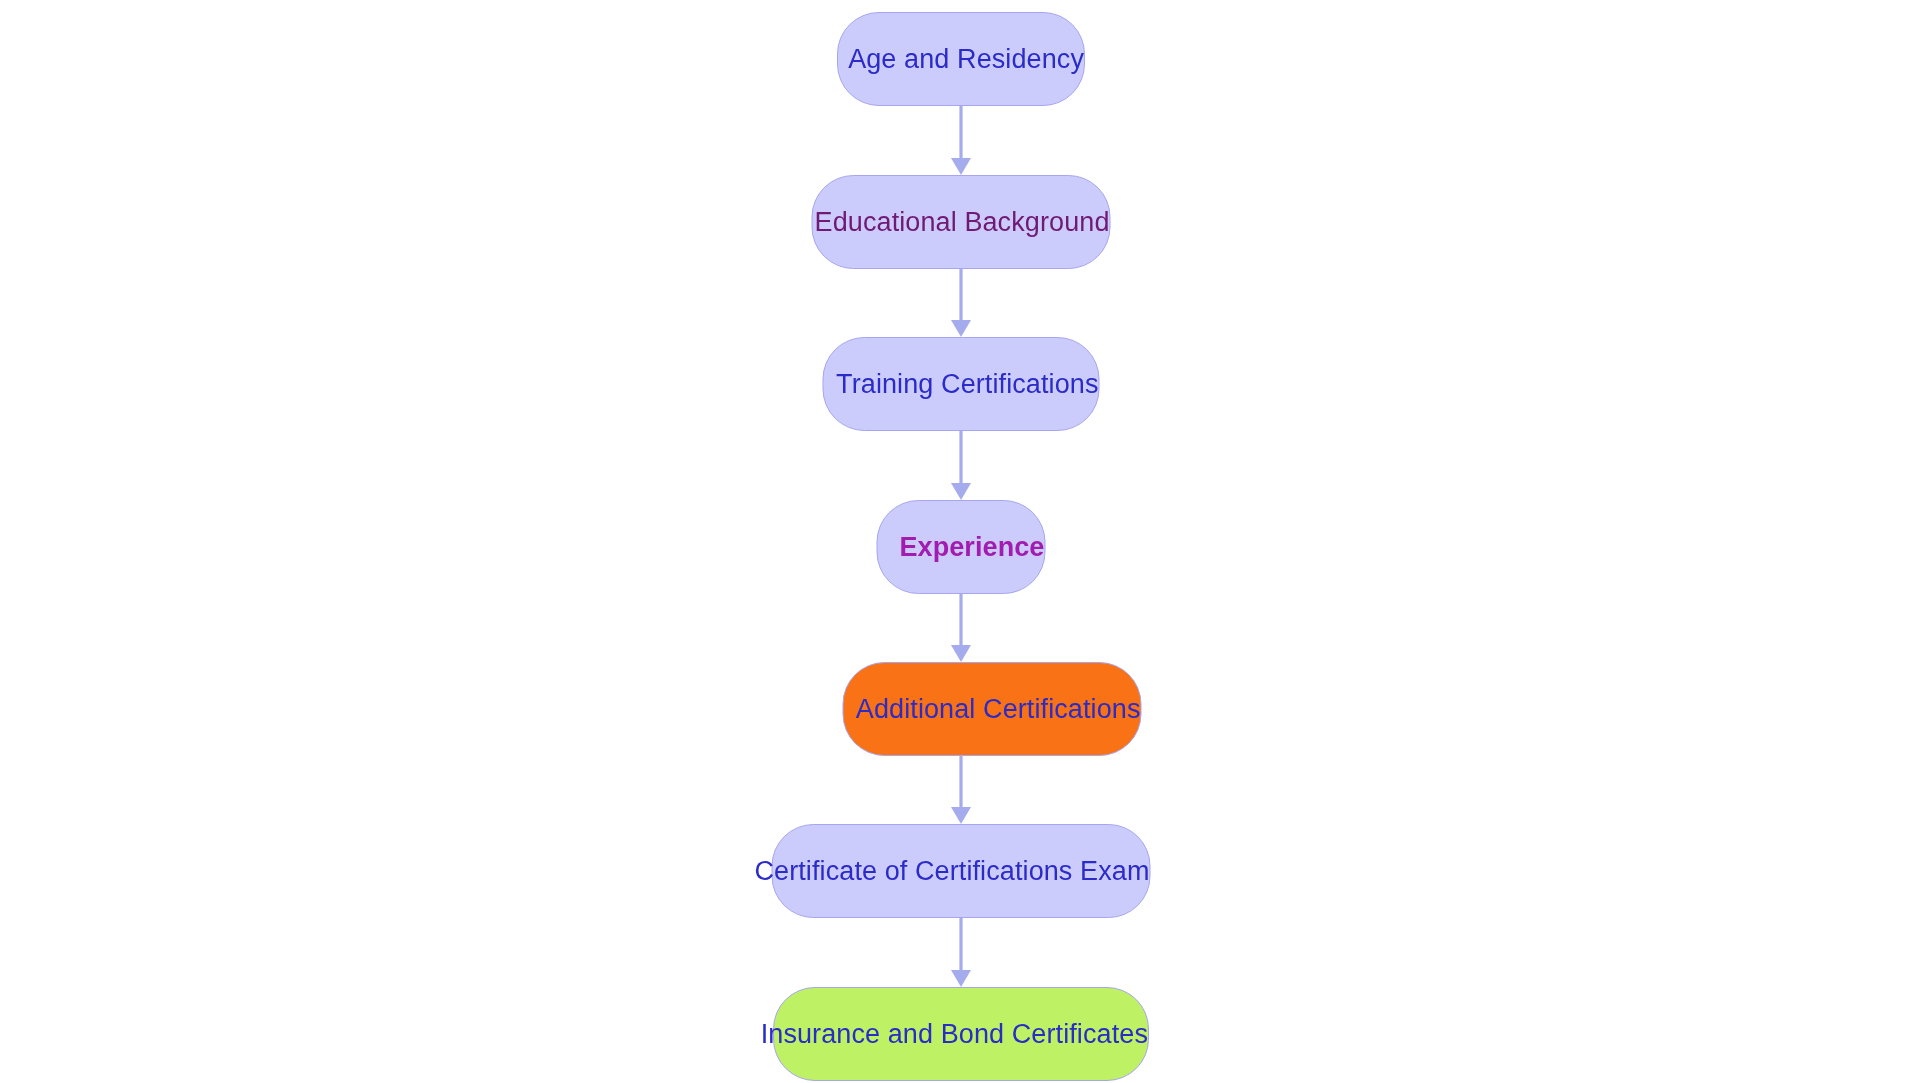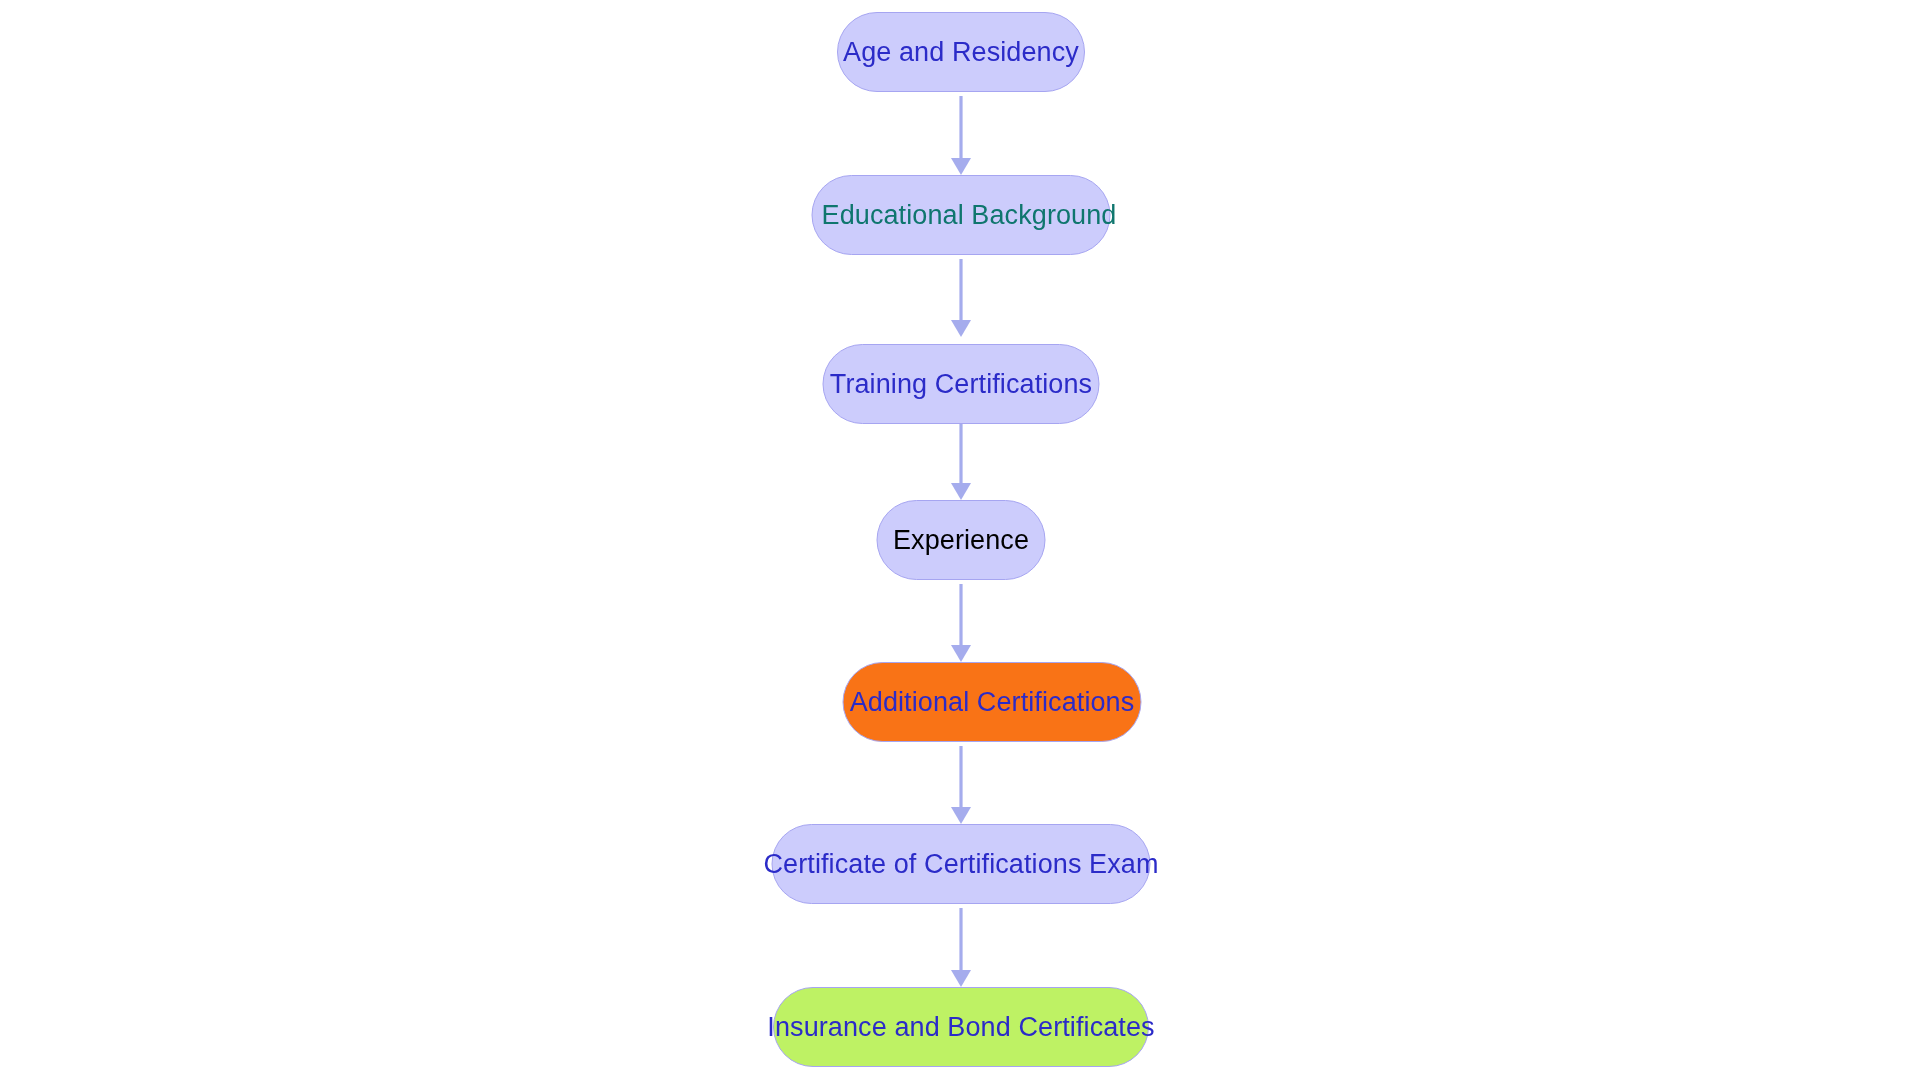--- a/index.html
+++ b/index.html
@@ -19,28 +19,28 @@
     position: relative;
     width: 1920px;
     height: 1083px;
     background: #ffffff;
   }
 
   
   .node {
     position: absolute;
     box-sizing: border-box;
-    height: 80px;
+    height: 94px;
     transform: translateX(-50%);
     background: #ccccfc;
     border: 1.6px solid #a6a5f1;
     border-radius: 42px;
     display: flex;
     align-items: center;
-    justify-content: center;
+    justify-content: flex-end;
     z-index: 2;
   }
   .node-label {
     color: #2b2bc8;
     font-family: "Liberation Sans", sans-serif;
     font-size: 27px;
     font-weight: 400;
     line-height: 1;
     letter-spacing: 0.1px;
     white-space: nowrap;
@@ -89,27 +89,27 @@
       <polygon class="edge-head" points="8,61 28,61 18,78"></polygon>
     </svg>
     <svg class="edge" width="36" height="79" viewBox="0 0 36 79" style="left: 961px; top: 908px;">
       <line class="edge-line" x1="18" y1="0" x2="18" y2="64"></line>
       <polygon class="edge-head" points="8,62 28,62 18,79"></polygon>
     </svg>
     <div class="node" style="left: 961px; top: 12px; width: 248px; background: rgb(204, 204, 252); border-color: rgb(166, 165, 241);">
       <span class="node-label" style="color: rgb(43, 43, 200);">Age and Residency</span>
     </div>
     <div class="node" style="left: 961px; top: 175px; width: 299px; background: rgb(204, 204, 252); border-color: rgb(166, 165, 241);">
-      <span class="node-label" style="color: #0f766e; margin-left: 16px;">Educational Background</span>
+      <span class="node-label" style="color: #701a75; margin-left: 16px;">Educational Background</span>
     </div>
-    <div class="node" style="left: 961px; top: 344px; width: 277px; background: rgb(204, 204, 252); border-color: rgb(166, 165, 241);">
+    <div class="node" style="left: 961px; top: 337px; width: 277px; background: rgb(204, 204, 252); border-color: rgb(166, 165, 241);">
       <span class="node-label" style="color: rgb(43, 43, 200);">Training Certifications</span>
     </div>
     <div class="node" style="left: 961px; top: 500px; width: 169px; background: rgb(204, 204, 252); border-color: rgb(166, 165, 241);">
-      <span class="node-label" style="color: #000000;">Experience</span>
+      <span class="node-label" style="color: #a21caf; font-weight: bold;">Experience</span>
     </div>
     <div class="node" style="left: 992px; top: 662px; width: 299px; background: #f97316; border-color: rgb(166, 165, 241);">
       <span class="node-label" style="color: rgb(43, 43, 200);">Additional Certifications</span>
     </div>
     <div class="node" style="left: 961px; top: 824px; width: 379px; background: rgb(204, 204, 252); border-color: rgb(166, 165, 241);">
       <span class="node-label" style="color: rgb(43, 43, 200);">Certificate of Certifications Exam</span>
     </div>
     <div class="node" style="left: 961px; top: 987px; width: 376px; background: #bef264; border-color: rgb(166, 165, 241);">
       <span class="node-label" style="color: rgb(43, 43, 200);">Insurance and Bond Certificates</span>
     </div>

